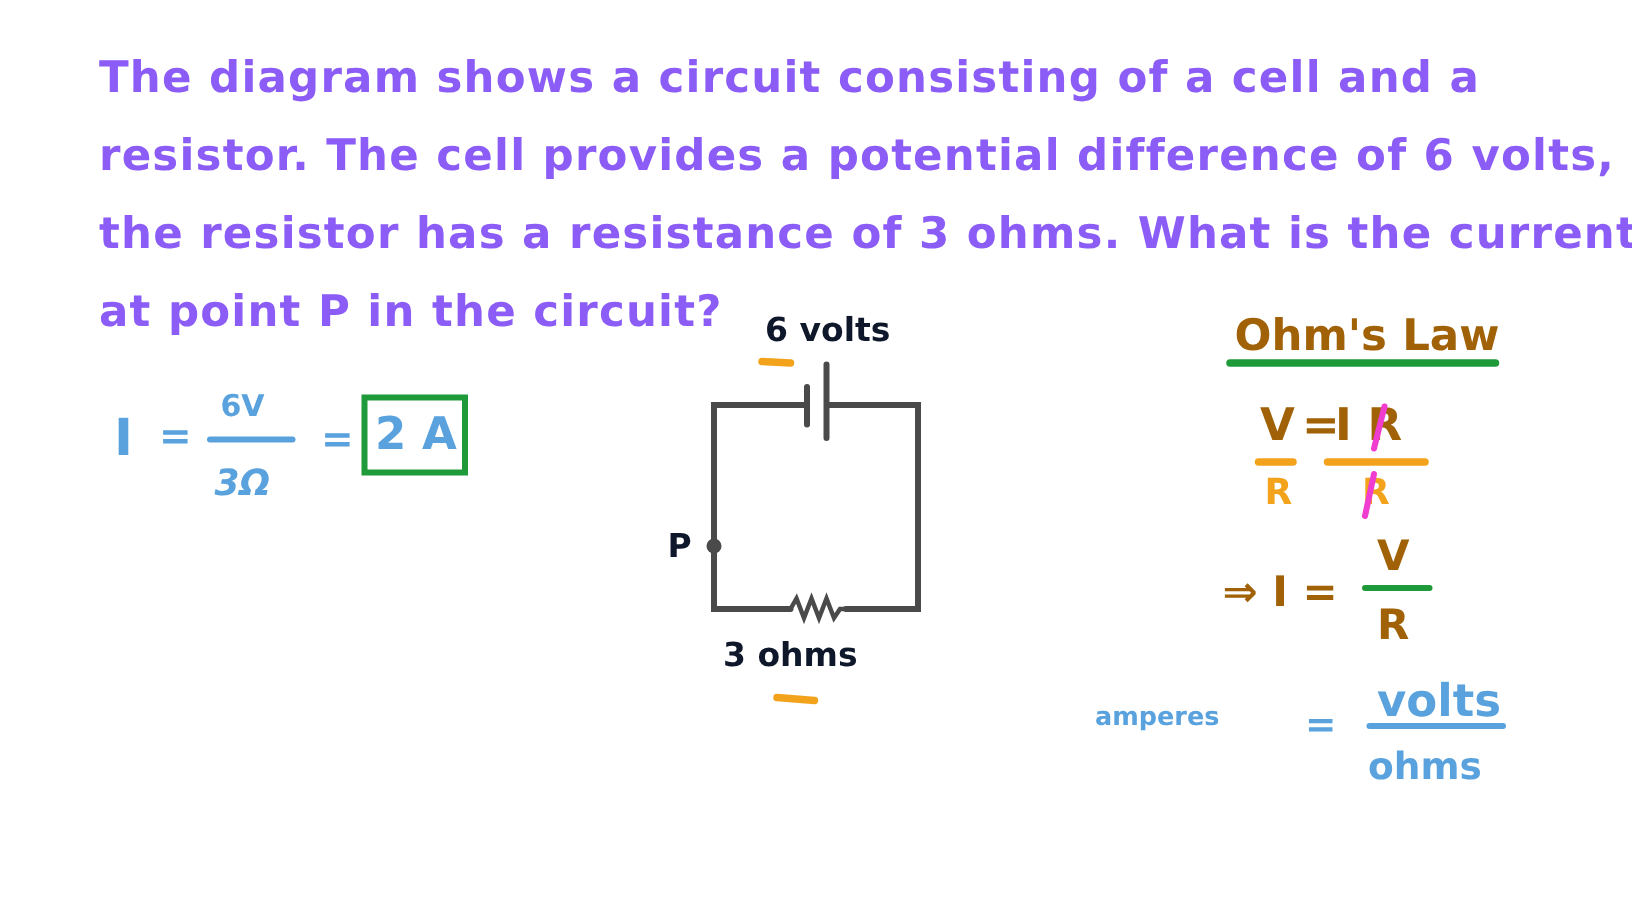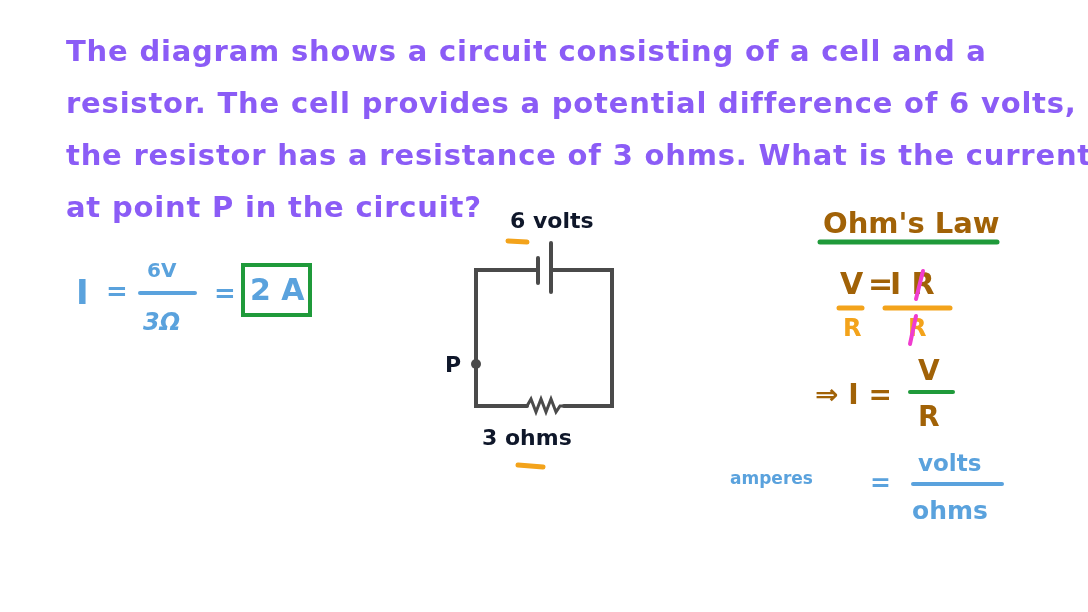--- a/index.html
+++ b/index.html
@@ -42,21 +42,21 @@
   <div class="abs green" style="left:840px; top:266px; font-size:30px;">V</div>
   <div class="abs green" style="left:868px; top:266px; font-size:30px;">=</div>
   <div class="abs green" style="left:890px; top:266px; font-size:30px;text-align:center;">I R</div>
   <div class="abs orange" style="left:843px; top:314px; font-size:24px;">R</div>
   <div class="abs orange" style="left:908px; top:314px; font-size:24px;">R</div>
   <div class="abs green" style="left:815px; top:378px; font-size:28px;">⇒ I =</div>
   <div class="abs green" style="left:918px; top:354px; font-size:28px;">V</div>
   <div class="abs green" style="left:918px; top:400px; font-size:28px;">R</div>
   <div class="abs blue" style="left:730px; top:468px; font-size:17px;">amperes</div>
   <div class="abs blue" style="left:870px; top:468px; font-size:25px;">=</div>
-  <div class="abs blue" style="left:918px; top:450px; font-size:23px;">volts</div>
+  <div class="abs blue" style="left:918px; top:450px; font-size:30px;">volts</div>
   <div class="abs blue" style="left:912px; top:496px; font-size:25px;">ohms</div>
 </div>
 
 <svg width="1088" height="612" viewBox="0 0 1088 612">
 
   <line x1="140" y1="293" x2="195" y2="293" stroke="#5aa2dd" stroke-width="4" stroke-linecap="round"></line>
 
   <rect x="243" y="265" width="67" height="50" fill="none" stroke="#1f9a3a" stroke-width="4"></rect>
 
   <g stroke="#4a4a4a" stroke-width="4" stroke-linecap="round" fill="none">

